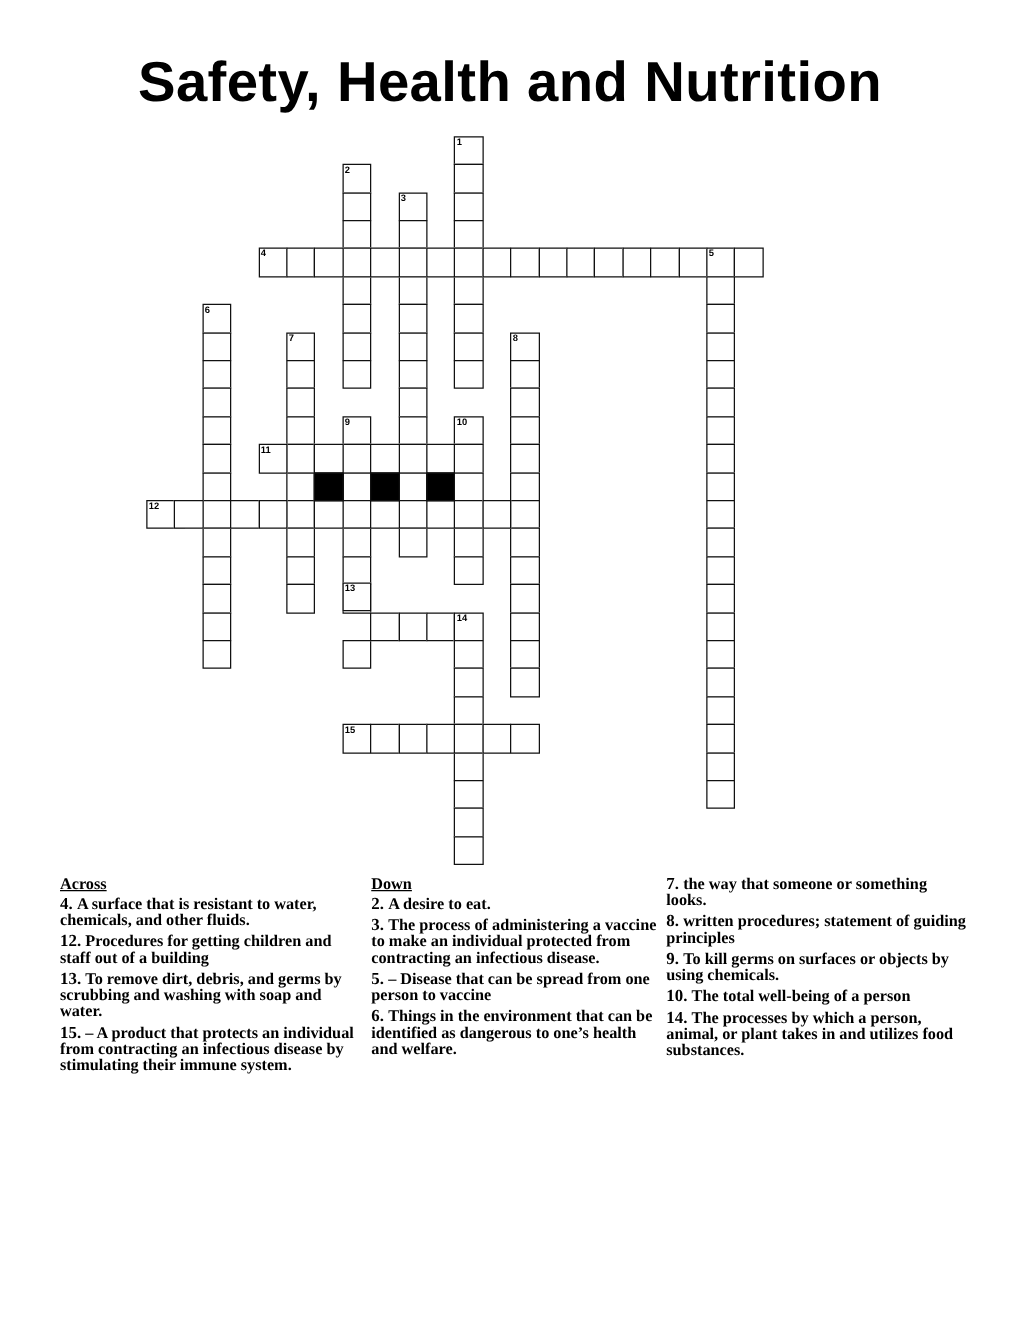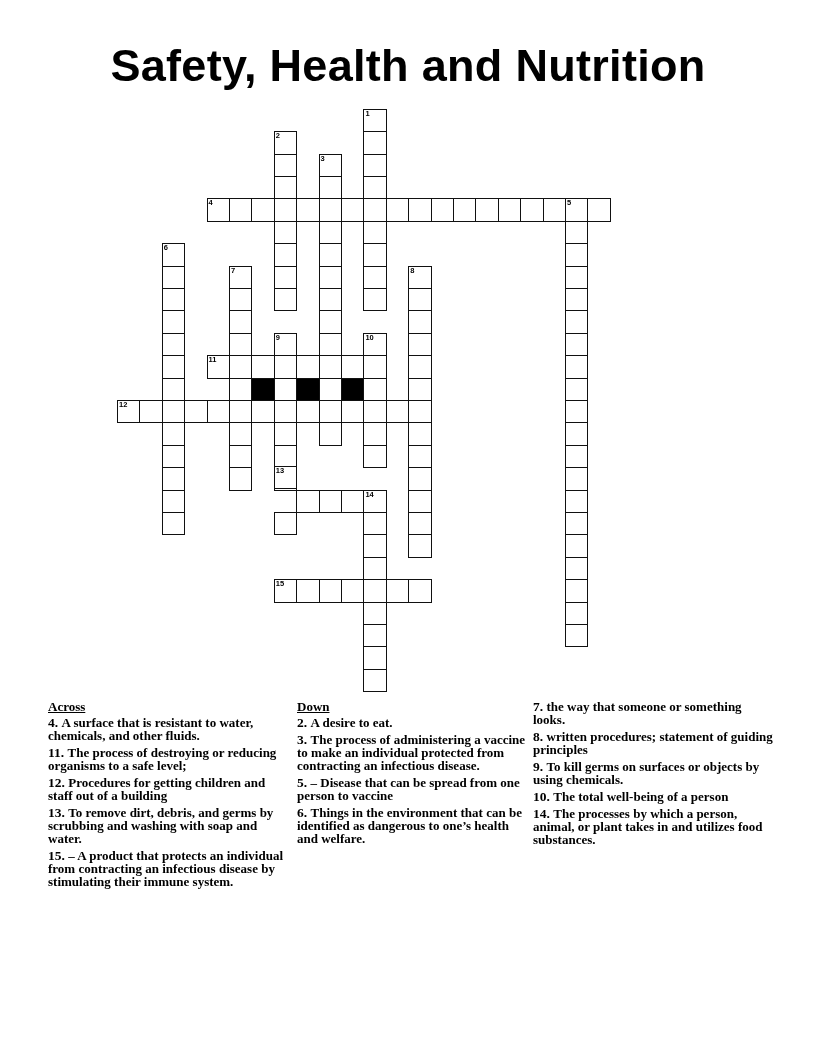--- a/index.html
+++ b/index.html
@@ -211,21 +211,20 @@
     <div class="cell black" style="left: 251.4px; top: 377.6px;"></div>
     <div class="cell black" style="left: 296.2px; top: 377.6px;"></div>
     <div class="cell black" style="left: 341px; top: 377.6px;"></div>
   </div>
 
 <div class="clues">
   <div class="clue-col" style="left:48px; width:236px;">
     <div class="head">Across</div>
     <div class="clue-list">
         <div class="clue"><span class="n">4. </span><span>A surface that is resistant to water, chemicals, and other fluids.</span></div>
-        <div class="clue"><span class="n">11. </span><span>The process of destroying or reducing organisms to a safe level;</span></div>
         <div class="clue"><span class="n">12. </span><span>Procedures for getting children and staff out of a building</span></div>
         <div class="clue"><span class="n">13. </span><span>To remove dirt, debris, and germs by scrubbing and washing with soap and water.</span></div>
         <div class="clue"><span class="n">15. </span><span>– A product that protects an individual from contracting an infectious disease by stimulating their immune system.</span></div>
       </div>
   </div>
   <div class="clue-col" style="left:277px; width:236px;margin-left:20px;">
     <div class="head">Down</div>
     <div class="clue-list">
         <div class="clue"><span class="n">2. </span><span>A desire to eat.</span></div>
         <div class="clue"><span class="n">3. </span><span>The process of administering a vaccine to make an individual protected from contracting an infectious disease.</span></div>

